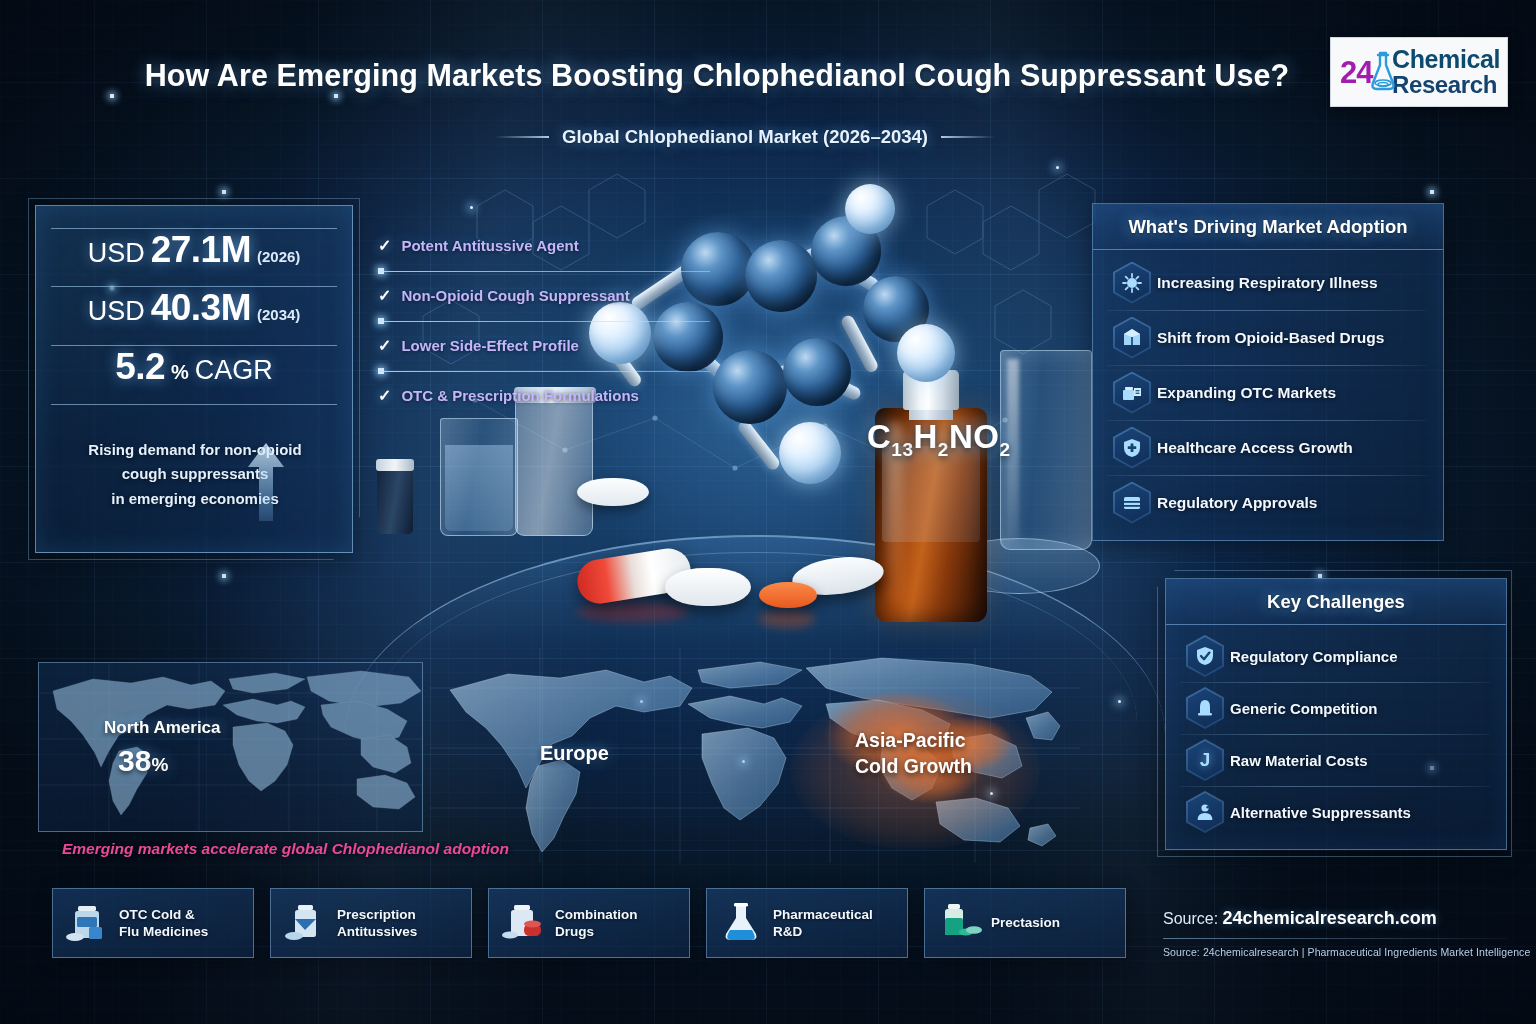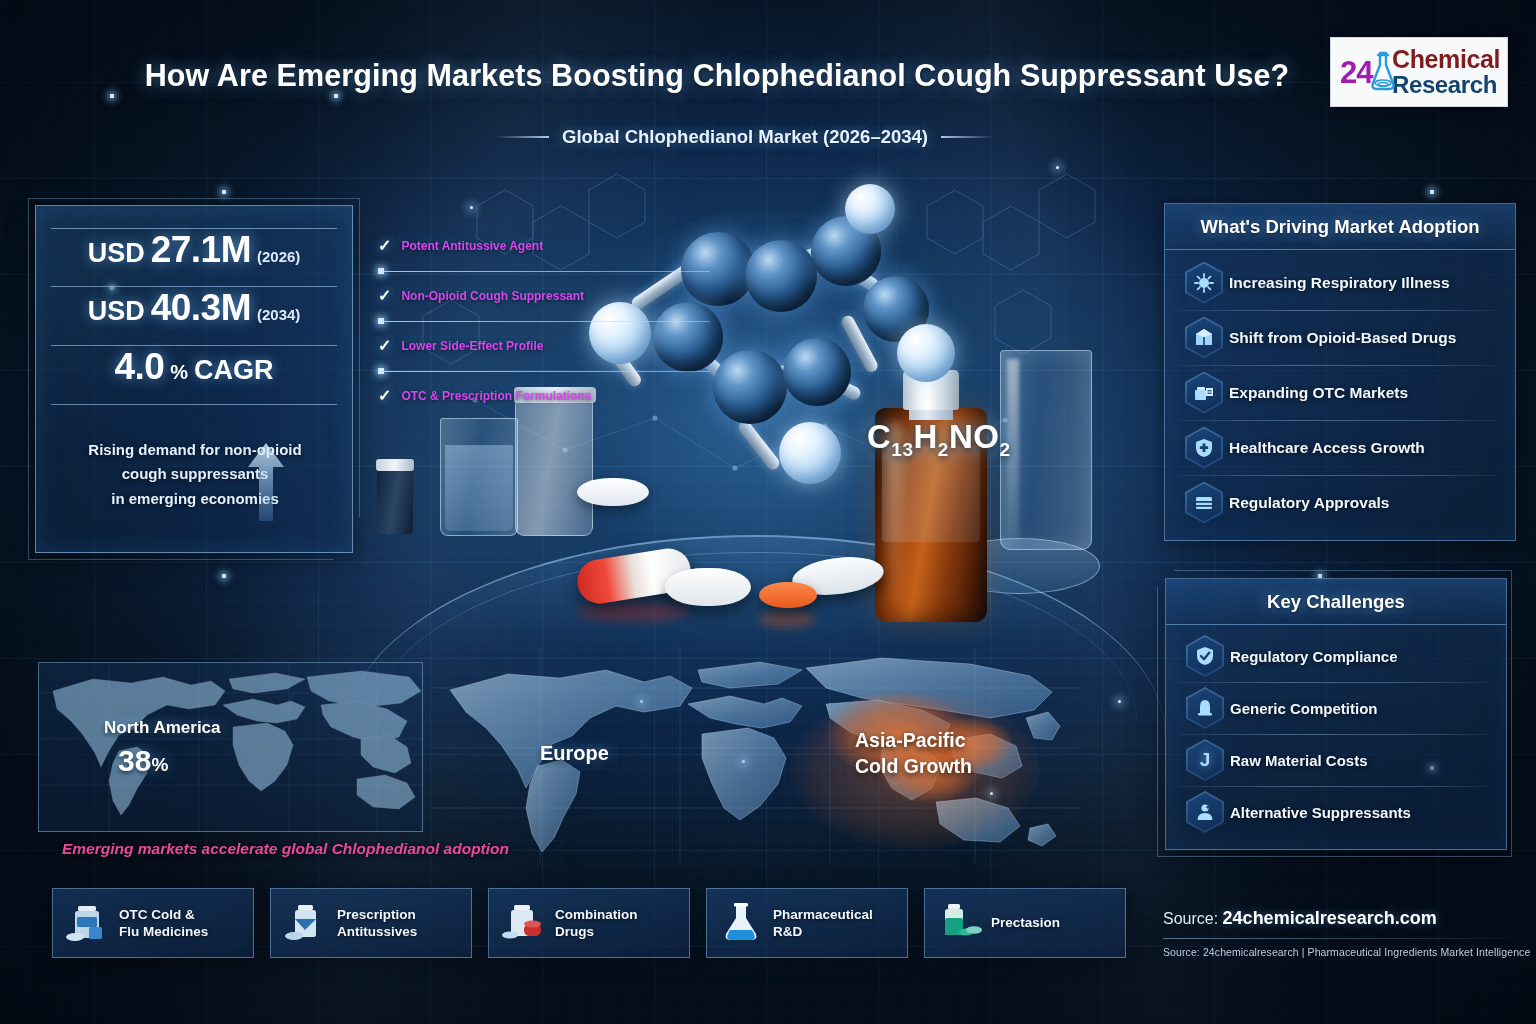--- a/index.html
+++ b/index.html
@@ -70,21 +70,21 @@
     background:#f7f9fb;
     border:1px solid #cfd8e2;
     display:flex; align-items:center; gap:2px;
     padding:4px 7px 4px 9px;
     box-shadow:0 3px 14px rgba(0,0,0,.45);
   }
   .logo-24 { font-size:31px; font-weight:bold; color:#a21caf; line-height:1; letter-spacing:-1px; }
   .logo-flask { position:relative; width:24px; height:44px; margin-left:-3px; margin-right:1px; }
   .logo-flask svg { position:absolute; left:0; top:0; }
   .logo-words { display:flex; flex-direction:column; line-height:1.0; }
-  .logo-words span { font-size:25px; font-weight:bold; color:#7f1d1d; letter-spacing:-.4px; }
+  .logo-words span { font-size:25px; font-weight:bold; color:#0c4a6e; letter-spacing:-.4px; }
   .logo-words span.sec { font-size:24px; color:#15436f; margin-top:1px; }
 
   
   .stat-panel {
     position:absolute; left:35px; top:205px; width:318px; height:348px;
     border:1.5px solid rgba(165,215,255,.55);
     background:linear-gradient(160deg, rgba(40,95,150,.42), rgba(18,52,96,.40) 55%, rgba(14,40,76,.44));
     backdrop-filter:blur(1px);
     box-shadow:0 0 26px rgba(60,140,215,.2) inset, 0 6px 26px rgba(0,0,0,.4);
   }
@@ -94,21 +94,21 @@
     clip-path:polygon(0 0, 100% 0, 100% 88%, 92% 100%, 0 100%);
     pointer-events:none;
   }
   .stat-inner { position:absolute; left:15px; top:22px; right:15px; }
   .stat-row {
     height:59px; display:flex; align-items:baseline; justify-content:center; gap:6px;
     border-bottom:1.5px solid rgba(178,218,255,.55);
   }
   .stat-row.first { border-top:1.5px solid rgba(178,218,255,.55); }
   .stat-row.last { border-bottom:1.5px solid rgba(178,218,255,.55); }
-  .s-usd { font-size:27px; font-weight:bold; color:#fff; text-shadow:0 0 12px rgba(130,195,255,.6); }
+  .s-usd { font-size:27px; font-weight:normal; color:#fff; text-shadow:0 0 12px rgba(130,195,255,.6); }
   .s-big { font-size:37px; font-weight:bold; color:#fff; text-shadow:0 0 14px rgba(130,195,255,.65); letter-spacing:-.5px; }
   .s-yr { font-size:15px; font-weight:bold; color:#dceaf9; }
   .s-pct { font-size:20px; font-weight:bold; color:#fff; }
   .stat-note {
     position:absolute; left:22px; right:20px; top:232px;
     text-align:center; font-size:15px; font-weight:bold; line-height:1.62;
     color:#e3f0fd; text-shadow:0 1px 4px rgba(0,0,0,.65);
   }
   .up-arrow { position:absolute; left:248px; top:443px; width:36px; height:78px; opacity:.85; }
 
@@ -118,21 +118,21 @@
   .feat-gap { height:23px; position:relative; }
   .feat-gap::after {
     content:""; position:absolute; left:2px; top:50%; width:330px; height:1.5px;
     background:linear-gradient(90deg, rgba(190,225,255,.85), rgba(185,222,255,.5));
   }
   .feat-gap::before {
     content:""; position:absolute; left:0; top:calc(50% - 2.5px); width:6px; height:6px;
     background:#cfe8ff; box-shadow:0 0 7px 2px rgba(150,210,255,.8);
   }
   .check { font-size:16px; color:#ffffff; font-weight:bold; text-shadow:0 0 10px rgba(140,205,255,.8); }
-  .feat-label { font-size:12px; font-weight:bold; color:#d946ef; text-shadow:0 1px 4px rgba(0,0,0,.75), 0 0 12px rgba(110,180,255,.35); white-space:nowrap; }
+  .feat-label { font-size:15px; font-weight:bold; color:#c4b5fd; text-shadow:0 1px 4px rgba(0,0,0,.75), 0 0 12px rgba(110,180,255,.35); white-space:nowrap; }
 
   
   .scene { position:absolute; left:355px; top:150px; width:800px; height:510px; }
   .table-ellipse {
     position:absolute; left:-10px; top:385px; width:820px; height:200px;
     border-top:2px solid rgba(175,220,255,.5);
     border-radius:50% / 100% 100% 0 0;
     background:linear-gradient(180deg, rgba(100,165,230,.20), rgba(20,55,100,.05) 55%, rgba(0,0,0,0));
   }
   .table-ellipse2 {
@@ -224,21 +224,21 @@
   }
   .bond { position:absolute; height:13px; background:linear-gradient(180deg,#f2f7fb,#9db2c5 55%,#6c8399); border-radius:7px; box-shadow:0 0 9px rgba(160,210,255,.4); transform-origin:left center; }
 
   
   .rpanel {
     position:absolute;
     border:1.4px solid rgba(150,205,255,.42);
     background:linear-gradient(170deg, rgba(24,62,110,.52), rgba(13,38,72,.56));
     box-shadow:0 0 24px rgba(40,110,190,.14) inset, 0 6px 22px rgba(0,0,0,.35);
   }
-  #panel-drivers { left:1164px; top:203px; width:352px; height:338px; }
+  #panel-drivers { left:1092px; top:203px; width:352px; height:338px; }
   #panel-challenges { left:1165px; top:578px; width:342px; height:272px; }
   #panel-challenges::before{
     content:""; position:absolute; left:-9px; top:-9px; right:-6px; bottom:-8px;
     border:1px solid rgba(150,205,255,.32);
     clip-path:polygon(5% 0, 100% 0, 100% 100%, 0 100%, 0 6%);
     pointer-events:none;
   }
   .rp-head {
     height:46px; display:flex; align-items:center; justify-content:center;
     border-bottom:1.3px solid rgba(160,210,255,.42);
@@ -456,21 +456,21 @@
         <span class="s-usd">USD</span>
         <span class="s-big">27.1M</span>
         <span class="s-yr">(2026)</span>
       </div>
       <div class="stat-row">
         <span class="s-usd">USD</span>
         <span class="s-big">40.3M</span>
         <span class="s-yr">(2034)</span>
       </div>
       <div class="stat-row last">
-        <span class="s-big">4.0</span>
+        <span class="s-big">5.2</span>
         <span class="s-pct">%</span>
         <span class="s-usd">CAGR</span>
       </div>
     </div>
     <div class="stat-note">
       <div>Rising demand for non-opioid</div>
       <div>cough suppressants</div>
       <div>in emerging economies</div>
     </div>
   </div>

